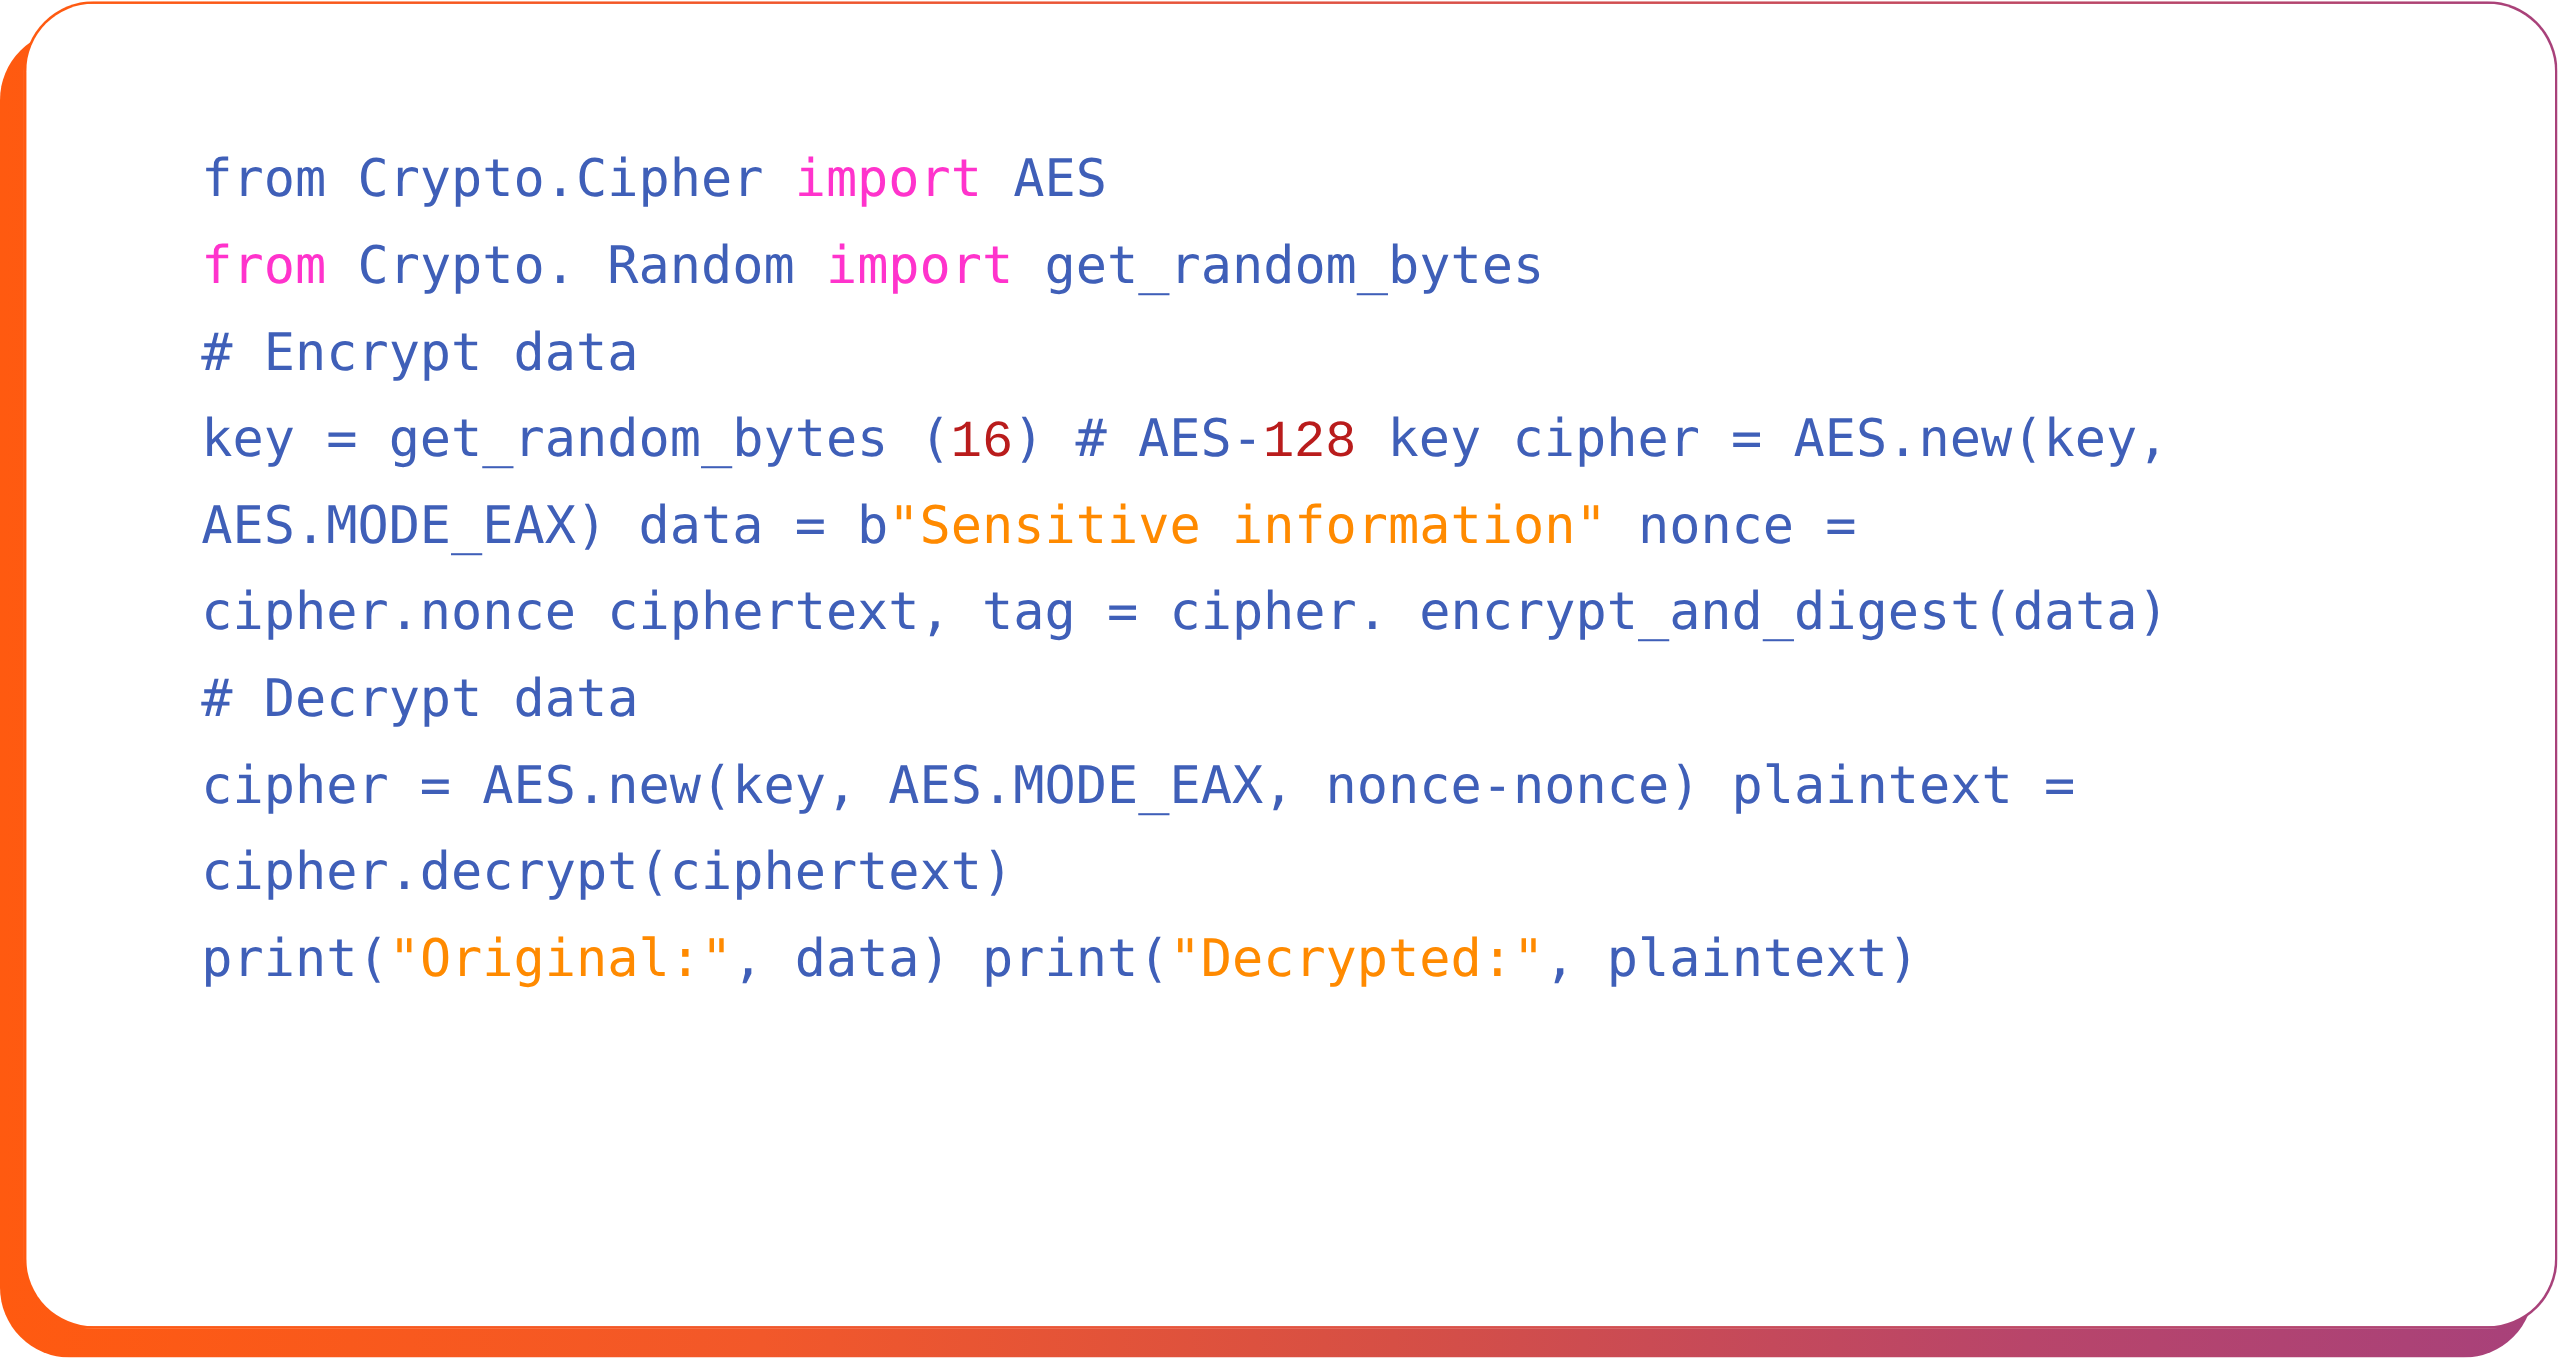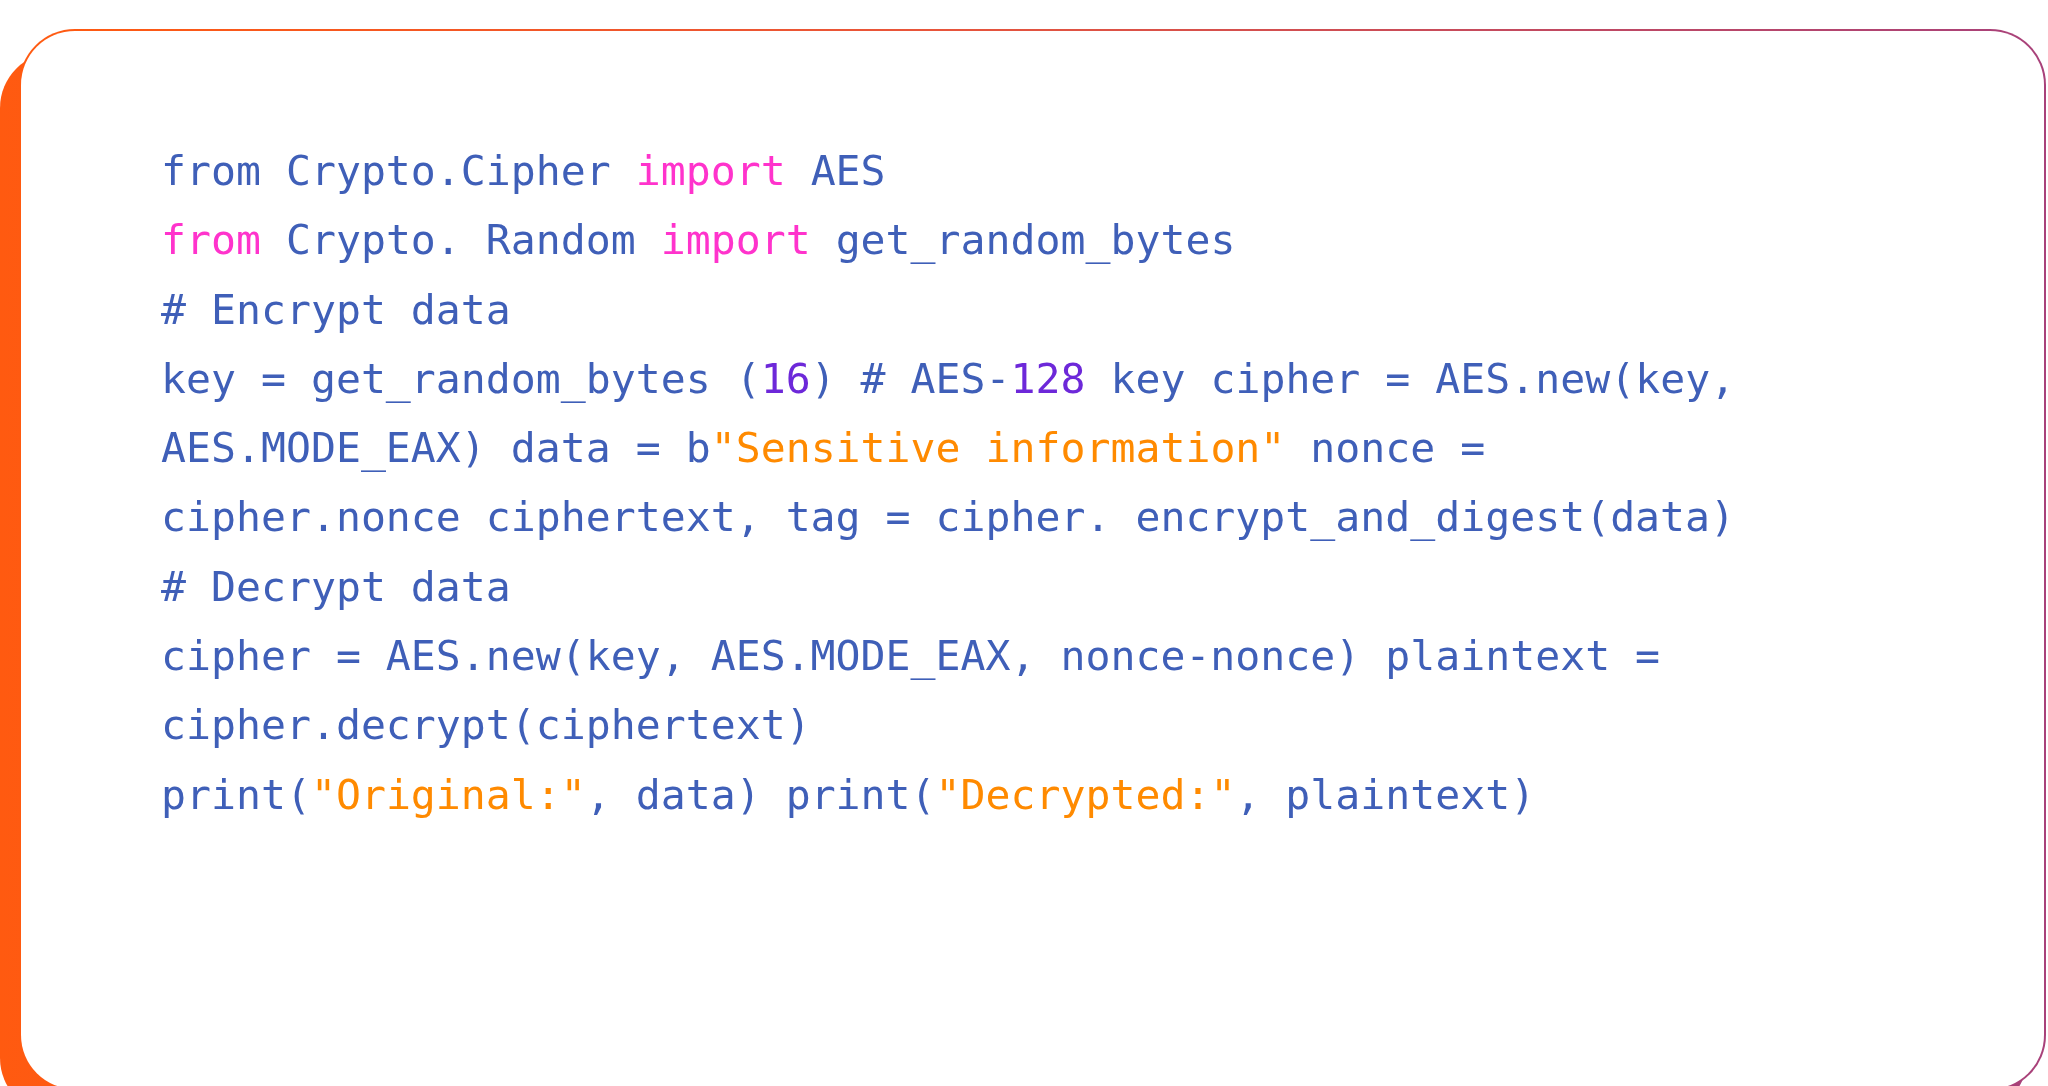--- a/index.html
+++ b/index.html
@@ -7,21 +7,20 @@
       padding: 0;
       width: 2048px;
       height: 1086px;
       background: #ffffff;
       overflow: hidden;
     }
     .stage {
       position: relative;
       width: 2048px;
       height: 882px;
-      margin-top: 28px;
     }
     .card-shadow {
       position: absolute;
       left: 0;
       top: 24px;
       width: 2027px;
       height: 1062px;
       border-radius: 56px;
       background: linear-gradient(90deg, #FF5A10 0%, #F2582A 30%, #D64F45 55%, #B8456A 80%, #A8417A 100%);
     }
@@ -46,21 +45,21 @@
       margin: 0;
       font-family: "DejaVu Sans Mono", "Liberation Mono", monospace;
       font-size: 41.5px;
       line-height: 69.3px;
       color: #3F5FB8;
       white-space: pre;
     }
     .code-line { display: block; height: 69.3px; }
     .tok-kw { color: #FF33CC; }
     .tok-str { color: #FF8A00; }
-    .tok-num { color: #6d28d9; }
+    .tok-num { color: #b91c1c; font-family: Liberation Mono, monospace; }
     .tok-plain { color: #3F5FB8; }
   </style>
 </head>
 <body>
 
 <div class="stage">
   <div class="card-shadow"></div>
   <div class="card">
   </div>
   <pre class="code" id="code-block"><span class="code-line"><span class="tok-plain">from Crypto.Cipher </span><span class="tok-kw">import</span><span class="tok-plain"> AES</span></span><span class="code-line"><span class="tok-kw">from</span><span class="tok-plain"> Crypto. Random </span><span class="tok-kw">import</span><span class="tok-plain"> get_random_bytes</span></span><span class="code-line"><span class="tok-plain"># Encrypt data</span></span><span class="code-line"><span class="tok-plain">key = get_random_bytes (</span><span class="tok-num">16</span><span class="tok-plain">) # AES-</span><span class="tok-num">128</span><span class="tok-plain"> key cipher = AES.new(key,</span></span><span class="code-line"><span class="tok-plain">AES.MODE_EAX) data = b</span><span class="tok-str">"Sensitive information"</span><span class="tok-plain"> nonce =</span></span><span class="code-line"><span class="tok-plain">cipher.nonce ciphertext, tag = cipher. encrypt_and_digest(data)</span></span><span class="code-line"><span class="tok-plain"># Decrypt data</span></span><span class="code-line"><span class="tok-plain">cipher = AES.new(key, AES.MODE_EAX, nonce-nonce) plaintext =</span></span><span class="code-line"><span class="tok-plain">cipher.decrypt(ciphertext)</span></span><span class="code-line"><span class="tok-plain">print(</span><span class="tok-str">"Original:"</span><span class="tok-plain">, data) print(</span><span class="tok-str">"Decrypted:"</span><span class="tok-plain">, plaintext)</span></span></pre>

